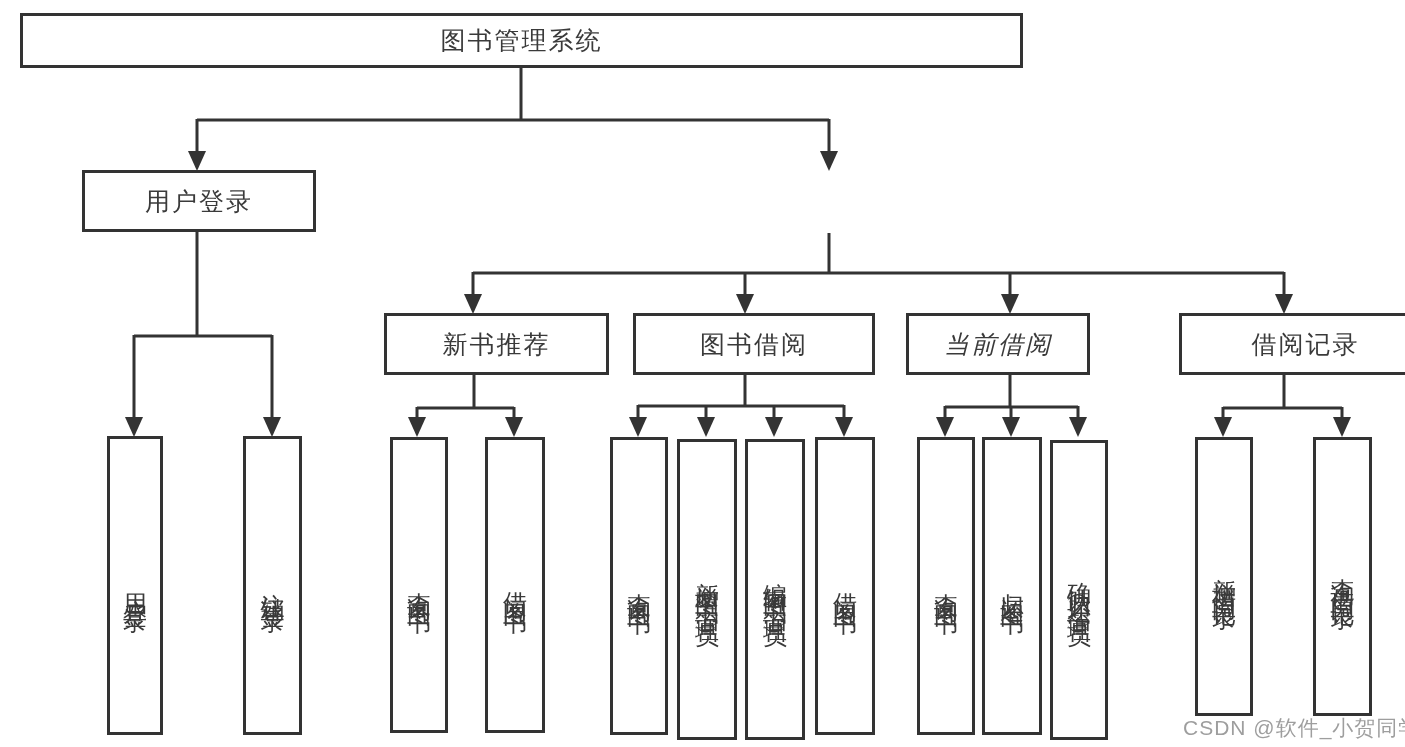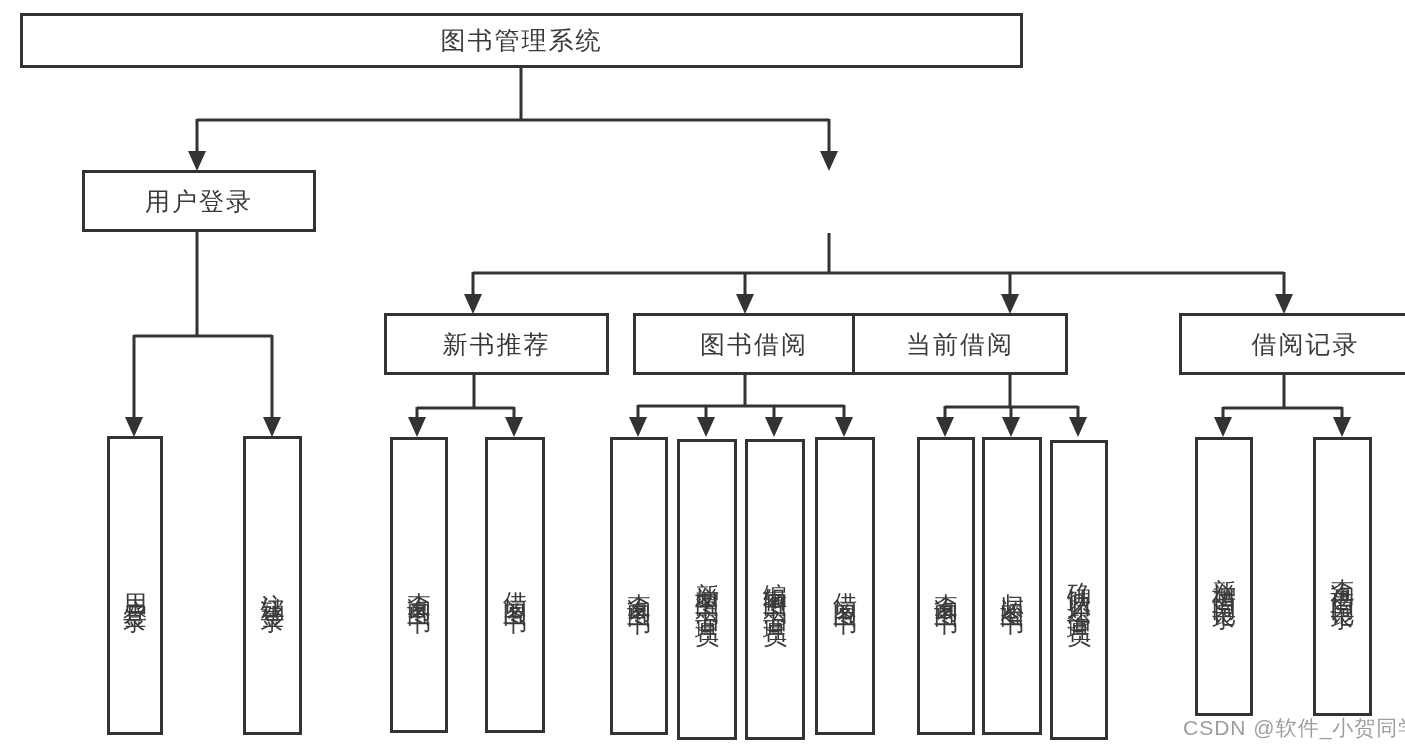--- a/index.html
+++ b/index.html
@@ -115,21 +115,21 @@
   <div class="node h" style="left:82px; top:170px; width:234px; height:62px;">
     <span>用户登录</span>
   </div>
 
   <div class="node h" style="left:362px; top:313px; width:225px; height:62px;margin-left:22px;">
     <span>新书推荐</span>
   </div>
   <div class="node h" style="left:633px; top:313px; width:242px; height:62px;">
     <span>图书借阅</span>
   </div>
-  <div class="node h" style="left:852px; top:313px; width:216px; height:62px;">
+  <div class="node h" style="left:906px; top:313px; width:184px; height:62px;font-style:italic;">
     <span>当前借阅</span>
   </div>
   <div class="node h" style="left:1179px; top:313px; width:253px; height:62px;">
     <span>借阅记录</span>
   </div>
 
   <div class="node v" style="left:107px; top:436px; width:56px; height:299px;">
     <span>用户登录</span>
   </div>
   <div class="node v" style="left:243px; top:436px; width:59px; height:299px;">

